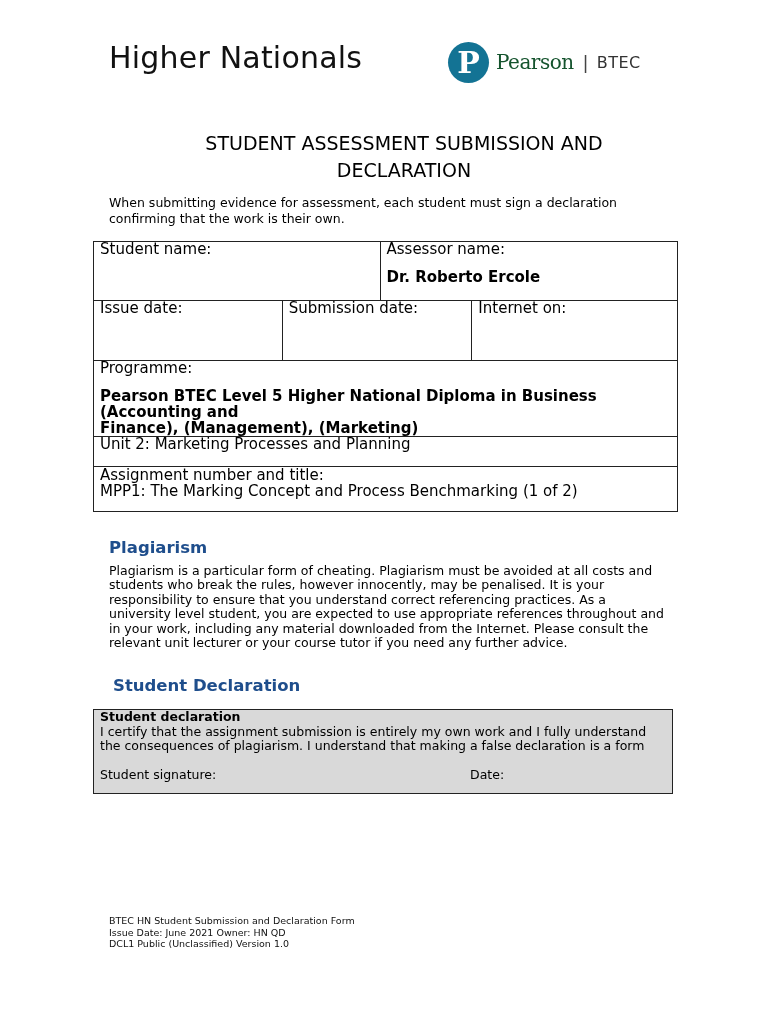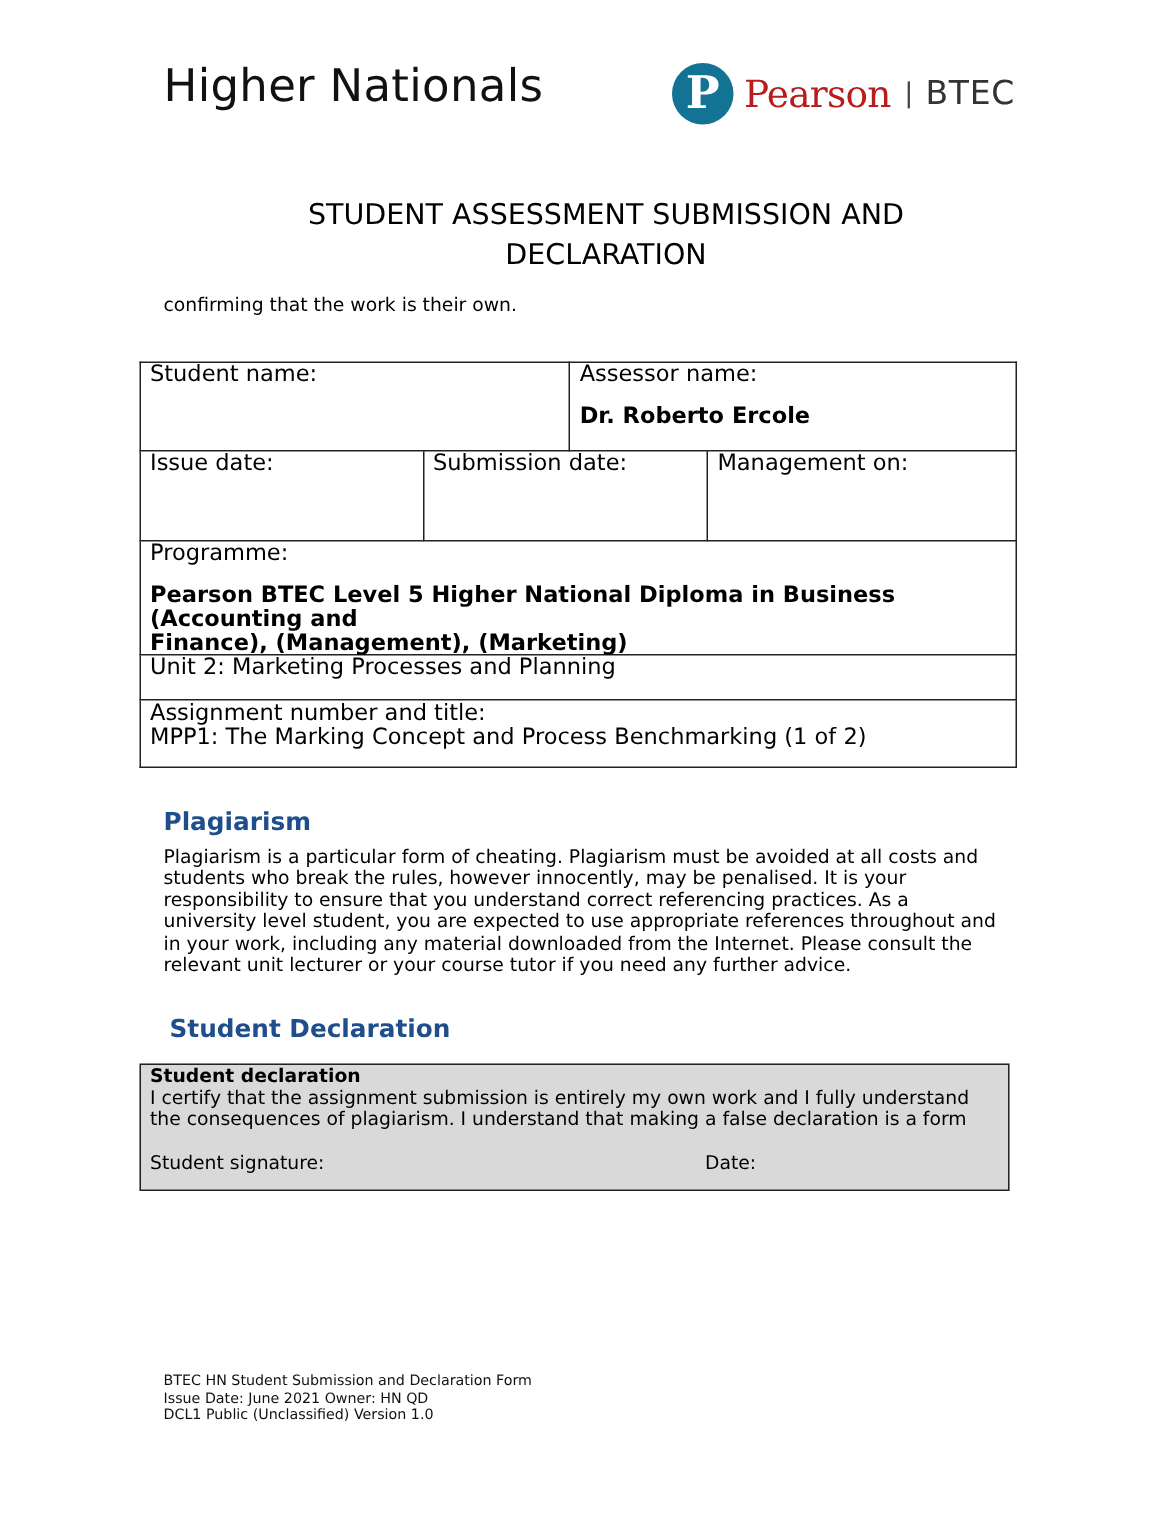--- a/index.html
+++ b/index.html
@@ -5,23 +5,23 @@
     html, body { margin: 0; padding: 0; }
     body {
       width: 768px; height: 1024px; background: #ffffff; position: relative;
       font-family: "DejaVu Sans", sans-serif; color: #000; overflow: hidden;
     }
     .abs { position: absolute; margin-left: 16px; }
     .header-title { left: 93px; top: 40px; font-size: 30px; font-weight: normal; color: #111; letter-spacing: 0.2px; }
     .logo { left: 432px; top: 40px; height: 44px; display: flex; align-items: center; }
     .logo-circle { width: 41px; height: 41px; border-radius: 50%; background: #137394; position: relative; display:flex; align-items:center; justify-content:center; }
     .logo-circle span { color: #fff; font-family: "DejaVu Serif", serif; font-size: 30px; font-weight: bold; line-height: 1; margin-top: 2px; }
-    .logo-pearson { font-family: "DejaVu Serif", serif; font-size: 25px; color: #b91c1c; margin-left: 7px; letter-spacing: -0.5px; }
+    .logo-pearson { font-family: "DejaVu Serif", serif; font-size: 20px; color: #14532d; margin-left: 7px; letter-spacing: -0.5px; }
     .logo-sep { font-size: 18px; color: #444; margin: 0 8px 0 9px; }
-    .logo-btec { font-family: "DejaVu Sans", sans-serif; font-size: 22px; color: #333; letter-spacing: 0.5px; }
+    .logo-btec { font-family: "DejaVu Sans", sans-serif; font-size: 16px; color: #333; letter-spacing: 0.5px; }
 
     .doc-title { left: 93px; width: 590px; top: 130px; text-align: center; font-size: 19px; font-weight: normal; line-height: 27px; }
     .intro { left: 93px; top: 195px; width: 560px; font-size: 12.5px; line-height: 15.5px; }
 
     table.info { position: absolute; left: 93px; top: 241px; width: 585px; border-collapse: collapse; font-size: 15px; }
     table.info td { border: 1px solid #222; vertical-align: top; padding: 0 6px; }
     .lbl { padding-top: 0px; line-height: 15px; display:block; }
     .bold { font-weight: bold; }
 
     .h2 { font-size: 16.5px; font-weight: bold; color: #1f4e8c; text-align: right; }
@@ -43,20 +43,21 @@
   <span class="logo-sep">|</span>
   <span class="logo-btec">BTEC</span>
 </div>
 
 <div class="abs doc-title">
   <div>STUDENT ASSESSMENT SUBMISSION AND</div>
   <div>DECLARATION</div>
 </div>
 
 <div class="abs intro">
+  <div>When submitting evidence for assessment, each student must sign a declaration</div>
   <div>confirming that the work is their own.</div>
 </div>
 
 <table class="info">
   <colgroup>
       <col style="width:189px">
       <col style="width:98px">
       <col style="width:92px">
       <col style="width:206px">
     </colgroup>
@@ -71,21 +72,21 @@
     </td>
   </tr>
   <tr style="height:60px">
     <td>
       <span class="lbl">Issue date:</span>
     </td>
     <td colspan="2">
       <span class="lbl">Submission date:</span>
     </td>
     <td>
-      <span class="lbl">Management on:</span>
+      <span class="lbl">Internet on:</span>
     </td>
   </tr>
   <tr style="height:53px">
     <td colspan="4">
       <span class="lbl">Programme:</span>
       <span class="lbl bold" style="margin-top:12px;line-height:16px">Pearson BTEC Level 5 Higher National Diploma in Business (Accounting and</span>
       <span class="lbl bold" style="line-height:16px">Finance), (Management), (Marketing)</span>
     </td>
   </tr>
   <tr style="height:30px">

